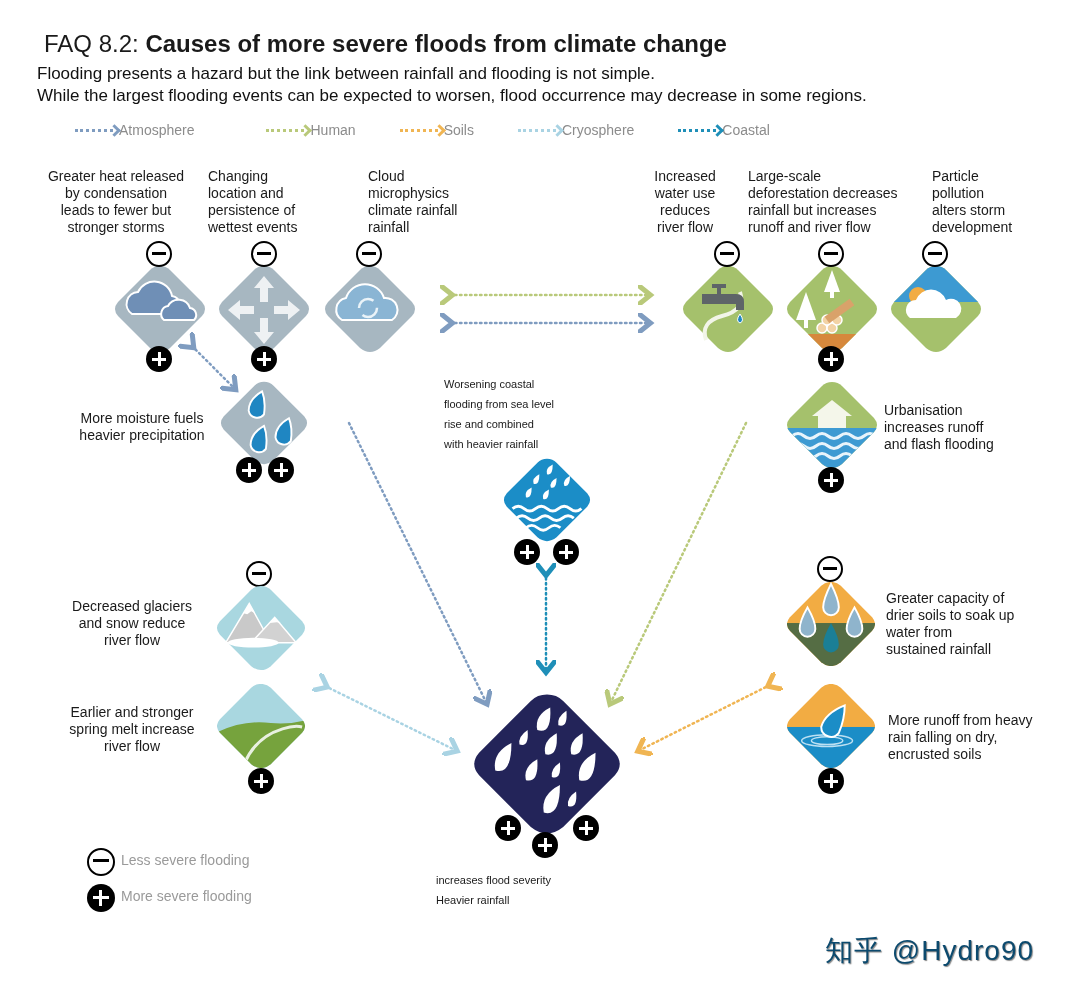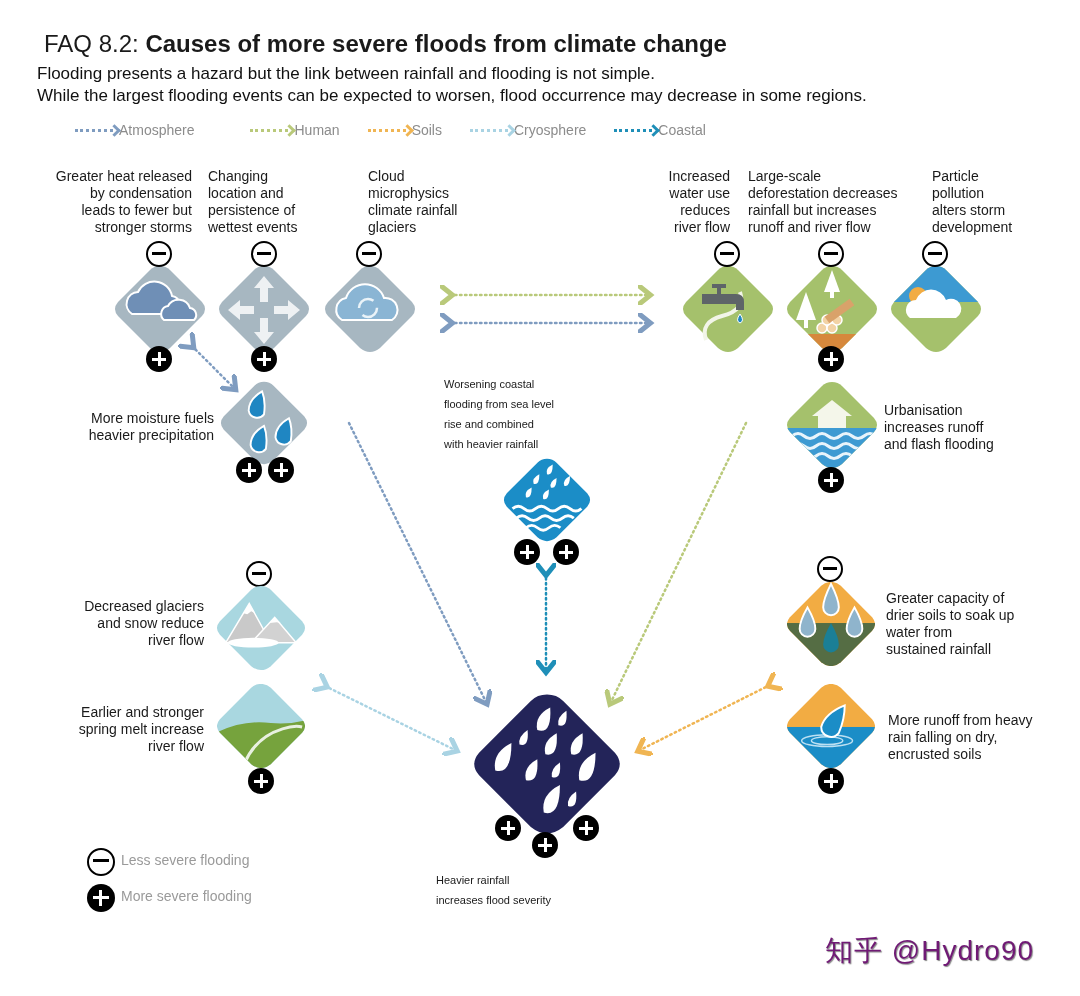--- a/index.html
+++ b/index.html
@@ -1,36 +1,36 @@
 <!DOCTYPE html>
 <html><head>
 <meta charset="utf-8">
 <style>
   html,body{margin:0;padding:0;background:#fff;}
   body{width:1080px;height:996px;position:relative;overflow:hidden;font-family:"Liberation Sans",sans-serif;color:#1a1a1a;}
   .title{position:absolute;left:44px;top:30px;font-size:24px;white-space:nowrap;}
   .title b{font-weight:bold;}
   .sub{position:absolute;left:37px;font-size:17px;white-space:nowrap;color:#111;}
-  .legend-row{position:absolute;top:122px;left:75px;display:flex;gap:0;font-size:14px;color:#8c8c8c;}
+  .legend-row{position:absolute;top:122px;left:75px;display:flex;gap:16px;font-size:14px;color:#8c8c8c;}
   .lg{display:flex;align-items:center;margin-right:28px;}
   .lg .dots{width:38px;height:0;border-top:3px dotted;margin-right:6px;position:relative;}
   .lg .dots:after{content:"";position:absolute;right:-6px;top:-6px;width:6px;height:6px;border-right:3px solid;border-top:3px solid;transform:rotate(45deg);border-color:inherit;}
   .lbl{position:absolute;font-size:14px;line-height:17px;color:#1a1a1a;}
-  .r{text-align:right;}
+  .r{text-align:center;}
   .c{text-align:left;}
   .bold{font-weight:normal;font-size:11px;line-height:20px;}
   .dia{position:absolute;}
   .sign{position:absolute;width:26px;height:26px;border-radius:50%;box-sizing:border-box;}
   .sign.minus{background:#fff;border:2.5px solid #000;}
   .sign.minus:after{content:"";position:absolute;left:4px;right:4px;top:9px;height:3px;background:#000;}
   .sign.plus{background:#000;}
   .sign.plus:before{content:"";position:absolute;left:6px;right:6px;top:11.5px;height:3px;background:#fff;}
   .sign.plus:after{content:"";position:absolute;top:6px;bottom:6px;left:11.5px;width:3px;background:#fff;}
   .keytxt{position:absolute;font-size:14px;color:#9a9a9a;}
-  .wm{position:absolute;left:825px;top:932px;font-size:28px;color:#701a75;text-shadow:1px 1px 1px #888;letter-spacing:1px;}
+  .wm{position:absolute;left:825px;top:932px;font-size:28px;color:#0c4a6e;text-shadow:1px 1px 1px #888;letter-spacing:1px;}
   svg.arrows{position:absolute;left:0;top:0;}
 </style>
 </head>
 <body>
 
 <div class="title"><span>FAQ 8.2: </span><b>Causes of more severe floods from climate change</b></div>
 <div class="sub" style="top:64px">Flooding presents a hazard but the link between rainfall and flooding is not simple.</div>
 <div class="sub" style="top:86px">While the largest flooding events can be expected to worsen, flood occurrence may decrease in some regions.</div>
 
 <div class="legend-row">
@@ -95,21 +95,21 @@
 <div class="lbl c" style="left:208px;top:168px;width:110px">
   <div>Changing</div>
     <div>location and</div>
     <div>persistence of</div>
     <div>wettest events</div>
 </div>
 <div class="lbl" style="left:368px;top:168px;width:110px">
   <div>Cloud</div>
     <div>microphysics</div>
     <div>climate rainfall</div>
-    <div>glaciers</div>
+    <div>rainfall</div>
 </div>
 
 <div class="lbl r" style="left:640px;top:168px;width:90px">
   <div>Increased</div>
     <div>water use</div>
     <div>reduces</div>
     <div>river flow</div>
 </div>
 <div class="lbl c" style="left:748px;top:168px;width:166px">
   <div>Large-scale</div>
@@ -345,22 +345,22 @@
     <path d="M58 46 q-6 4 -5 9 q6 2 5 -9Z"></path>
     <path d="M80 40 q-12 6 -10 17 q10 3 10 -17Z"></path>
     <path d="M58 60 q-12 6 -10 17 q10 3 10 -17Z"></path>
     <path d="M68 64 q-6 4 -5 9 q6 2 5 -9Z"></path>
   </g>
 </svg>
 <div class="sign plus" style="left:495px;top:815px"></div>
 <div class="sign plus" style="left:532px;top:832px"></div>
 <div class="sign plus" style="left:573px;top:815px"></div>
 <div class="lbl c bold" style="left:436px;top:870px;width:220px">
-  <div>Heavier rainfall</div>
-    <div>increases flood severity</div>
+  <div>increases flood severity</div>
+    <div>Heavier rainfall</div>
 </div>
 
 <div class="sign minus" style="left:87px;top:848px;width:28px;height:28px"></div>
 <div class="keytxt" style="left:121px;top:852px">Less severe flooding</div>
 <div class="sign plus" style="left:87px;top:884px;width:28px;height:28px"></div>
 <div class="keytxt" style="left:121px;top:888px">More severe flooding</div>
 
 <div class="wm">知乎 @Hydro90</div>
 
 </body></html>

